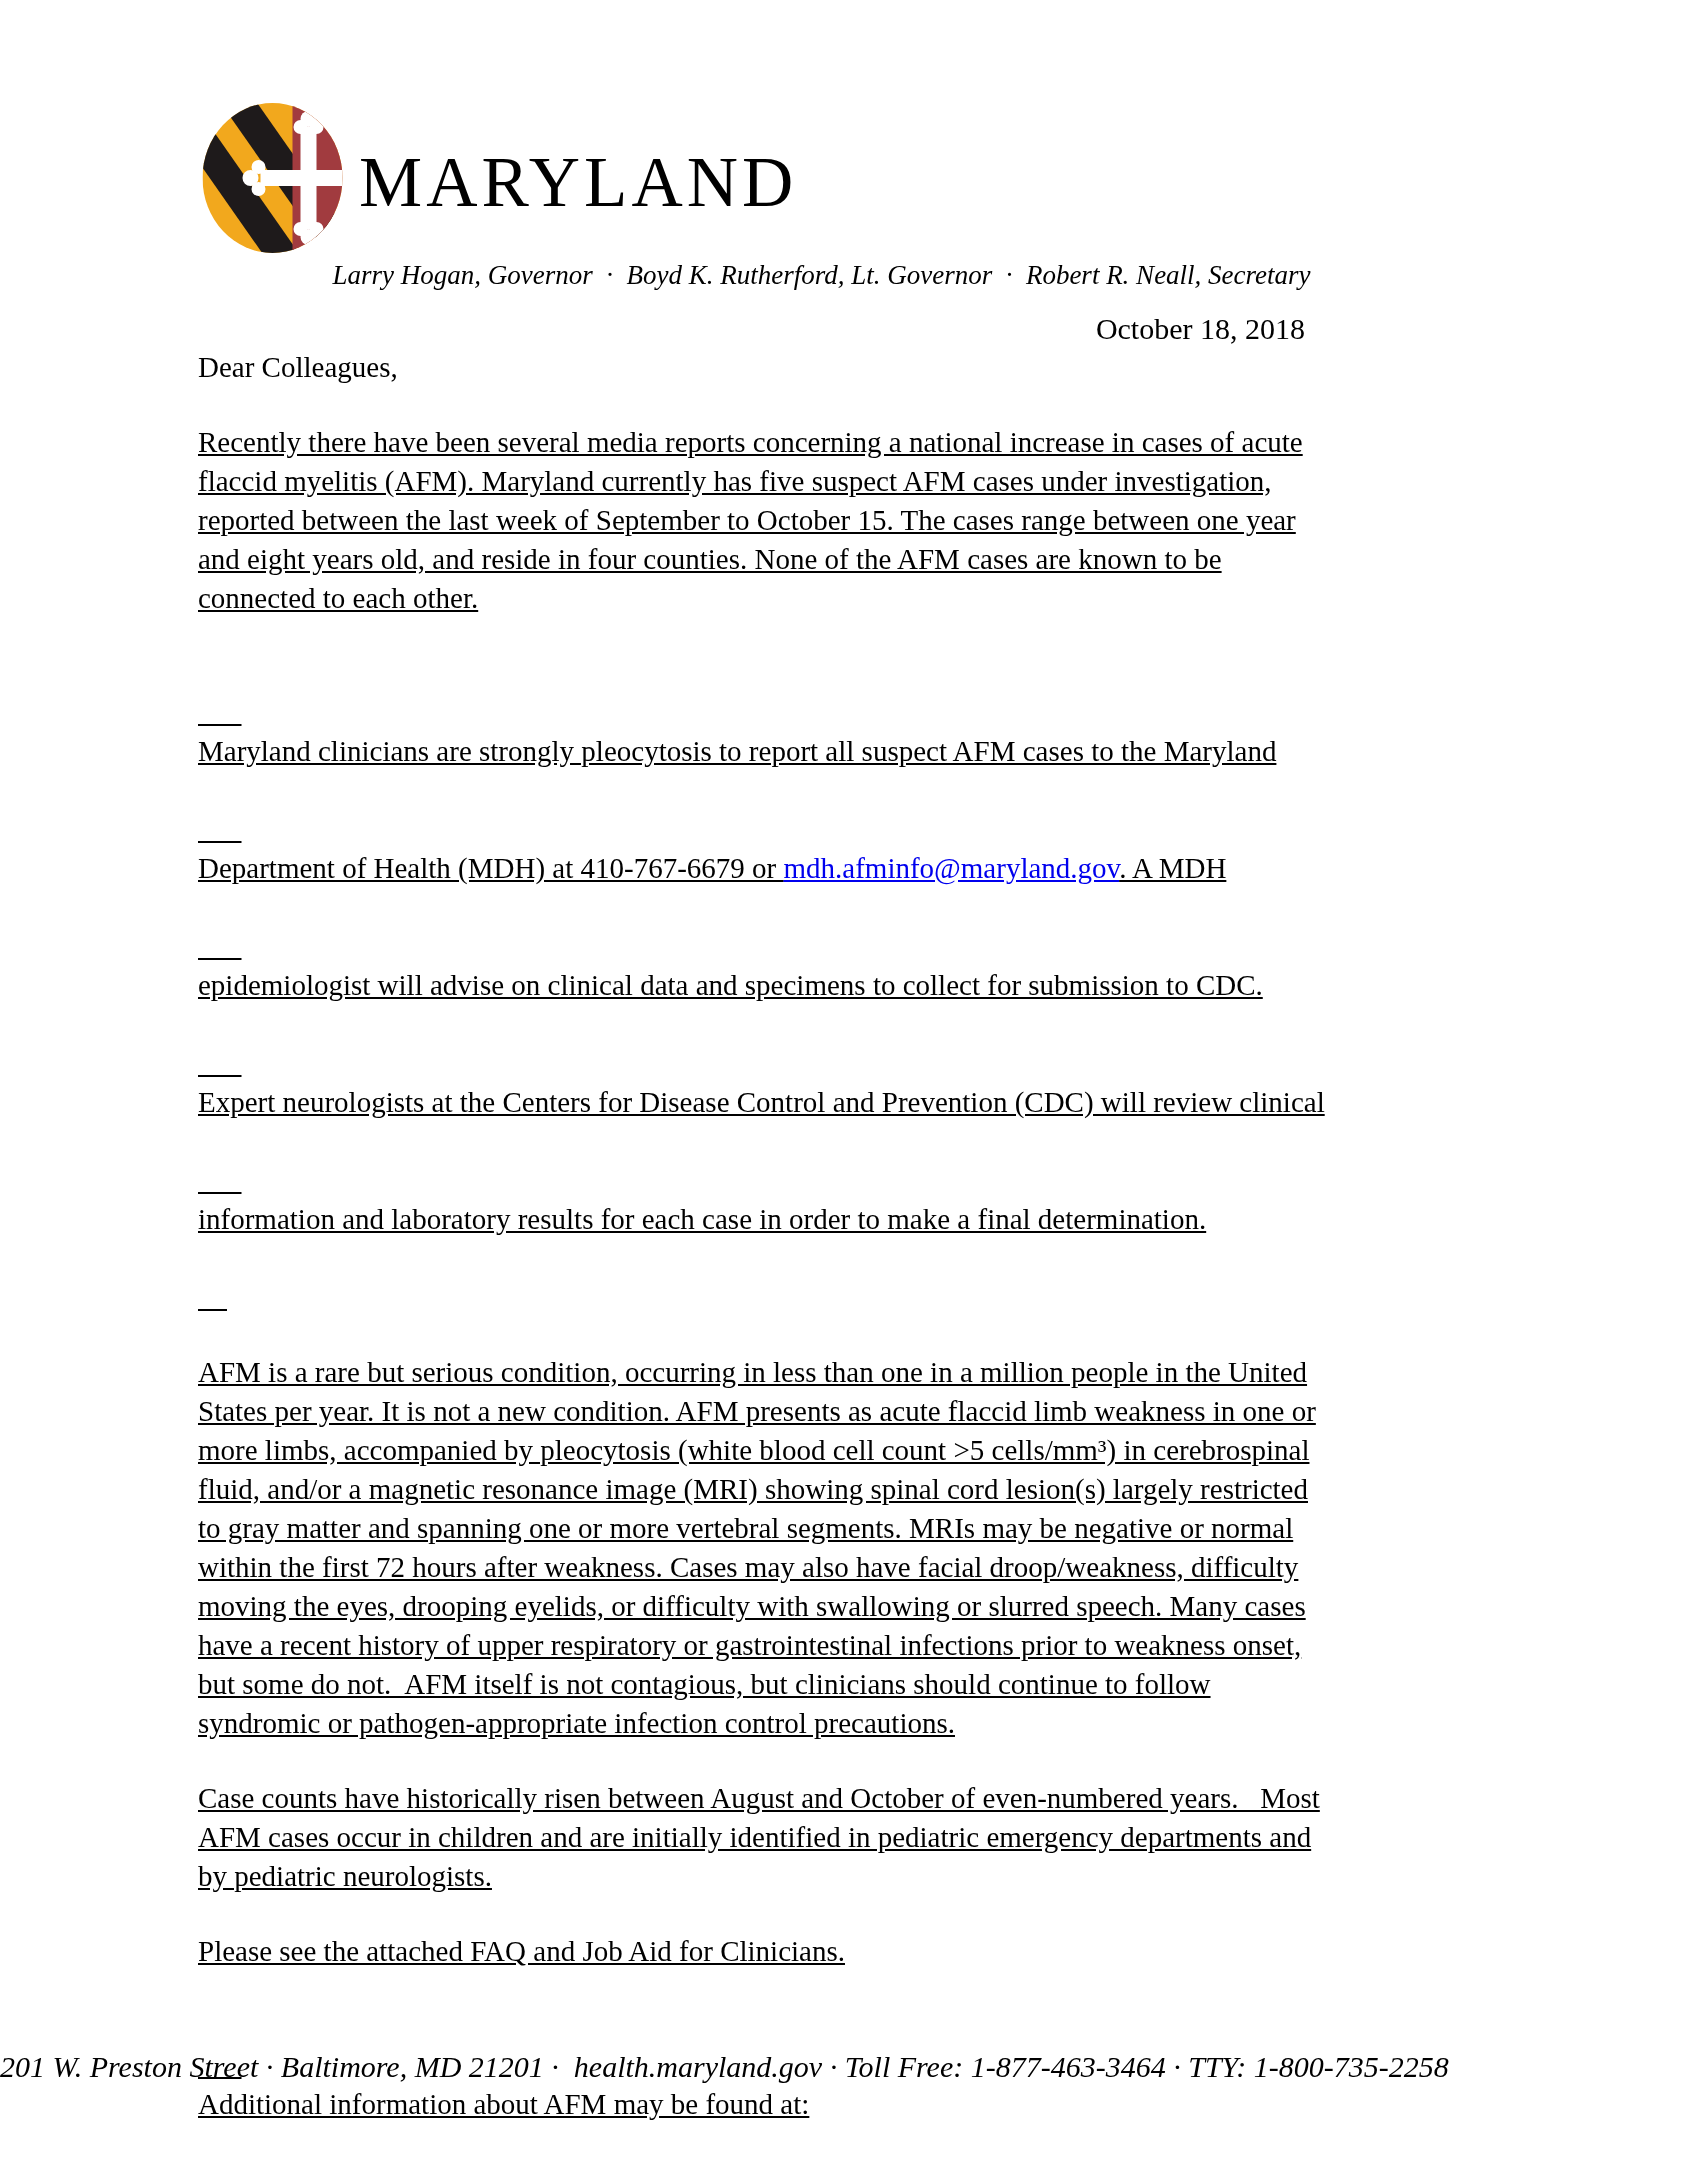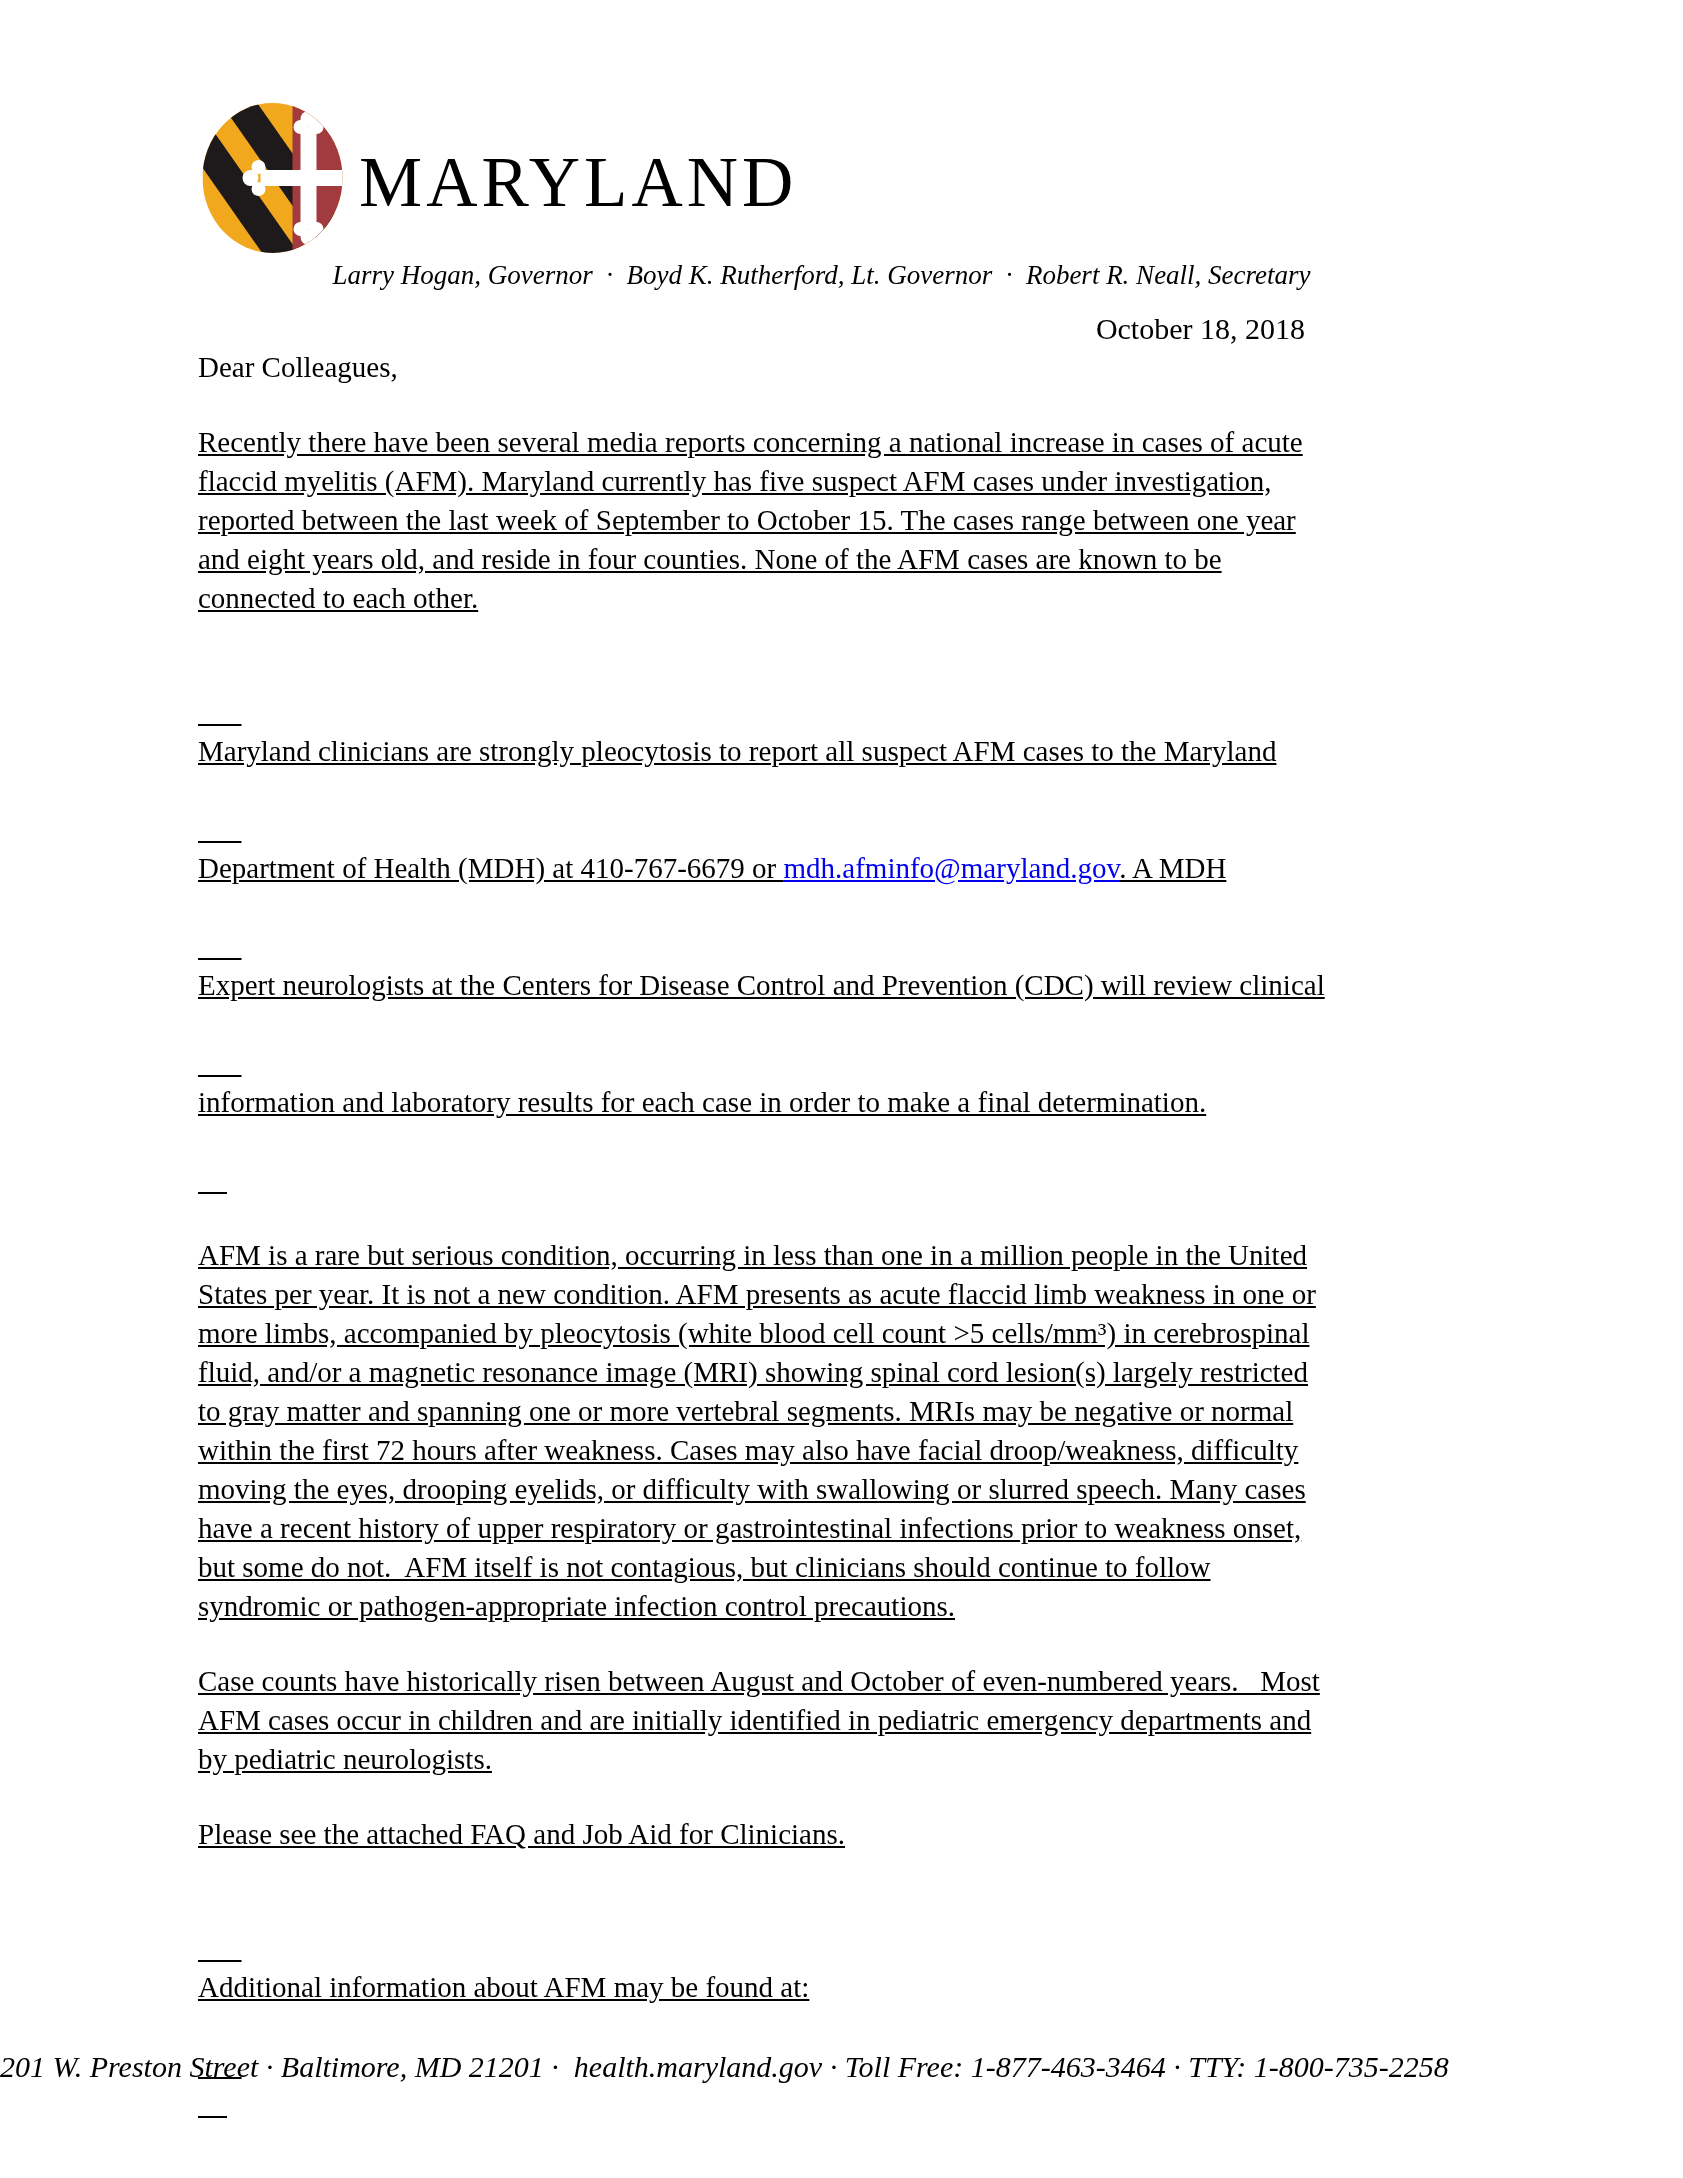--- a/index.html
+++ b/index.html
@@ -80,20 +80,21 @@
 
     <div class="para">Recently there have been several media reports concerning a national increase in cases of acute
 flaccid myelitis (AFM). Maryland currently has five suspect AFM cases under investigation,
 reported between the last week of September to October 15. The cases range between one year
 and eight years old, and reside in four counties. None of the AFM cases are known to be
 connected to each other.</div>
 
     <div class="para">
       <div>Maryland clinicians are strongly pleocytosis to report all suspect AFM cases to the Maryland</div>
       <div><span>Department of Health (MDH) at 410-767-6679 or </span><a class="doc-link">mdh.afminfo@maryland.gov</a><span>. A MDH</span></div>
+      <div>epidemiologist will advise on clinical data and specimens to collect for submission to CDC.</div>
       <div>Expert neurologists at the Centers for Disease Control and Prevention (CDC) will review clinical</div>
       <div>information and laboratory results for each case in order to make a final determination.</div>
     </div>
 
     <div class="para">AFM is a rare but serious condition, occurring in less than one in a million people in the United
 States per year. It is not a new condition. AFM presents as acute flaccid limb weakness in one or
 more limbs, accompanied by pleocytosis (white blood cell count &gt;5 cells/mm³) in cerebrospinal
 fluid, and/or a magnetic resonance image (MRI) showing spinal cord lesion(s) largely restricted
 to gray matter and spanning one or more vertebral segments. MRIs may be negative or normal
 within the first 72 hours after weakness. Cases may also have facial droop/weakness, difficulty

